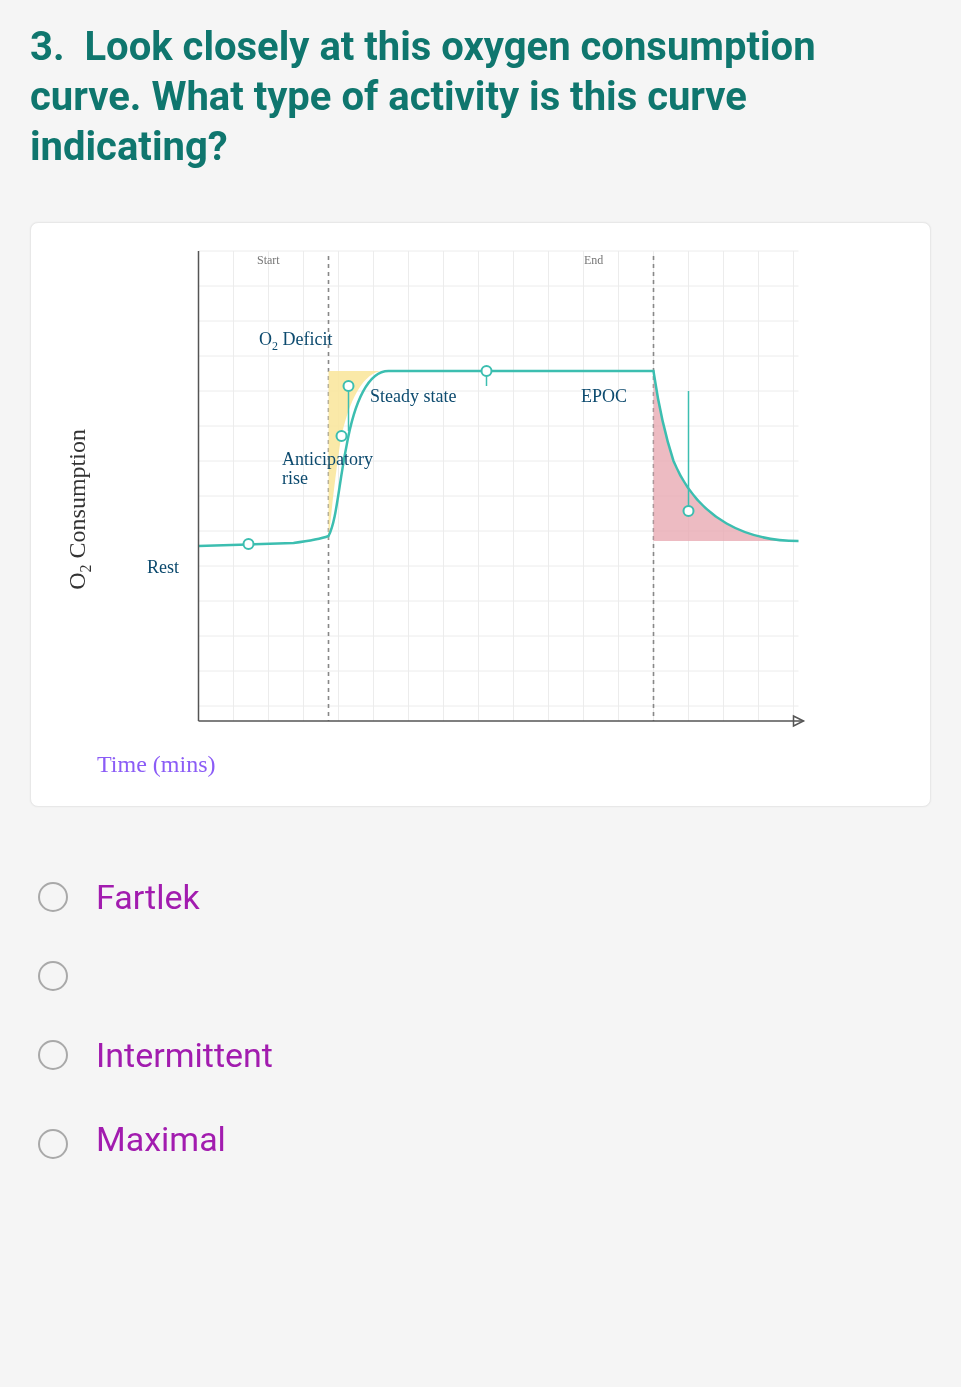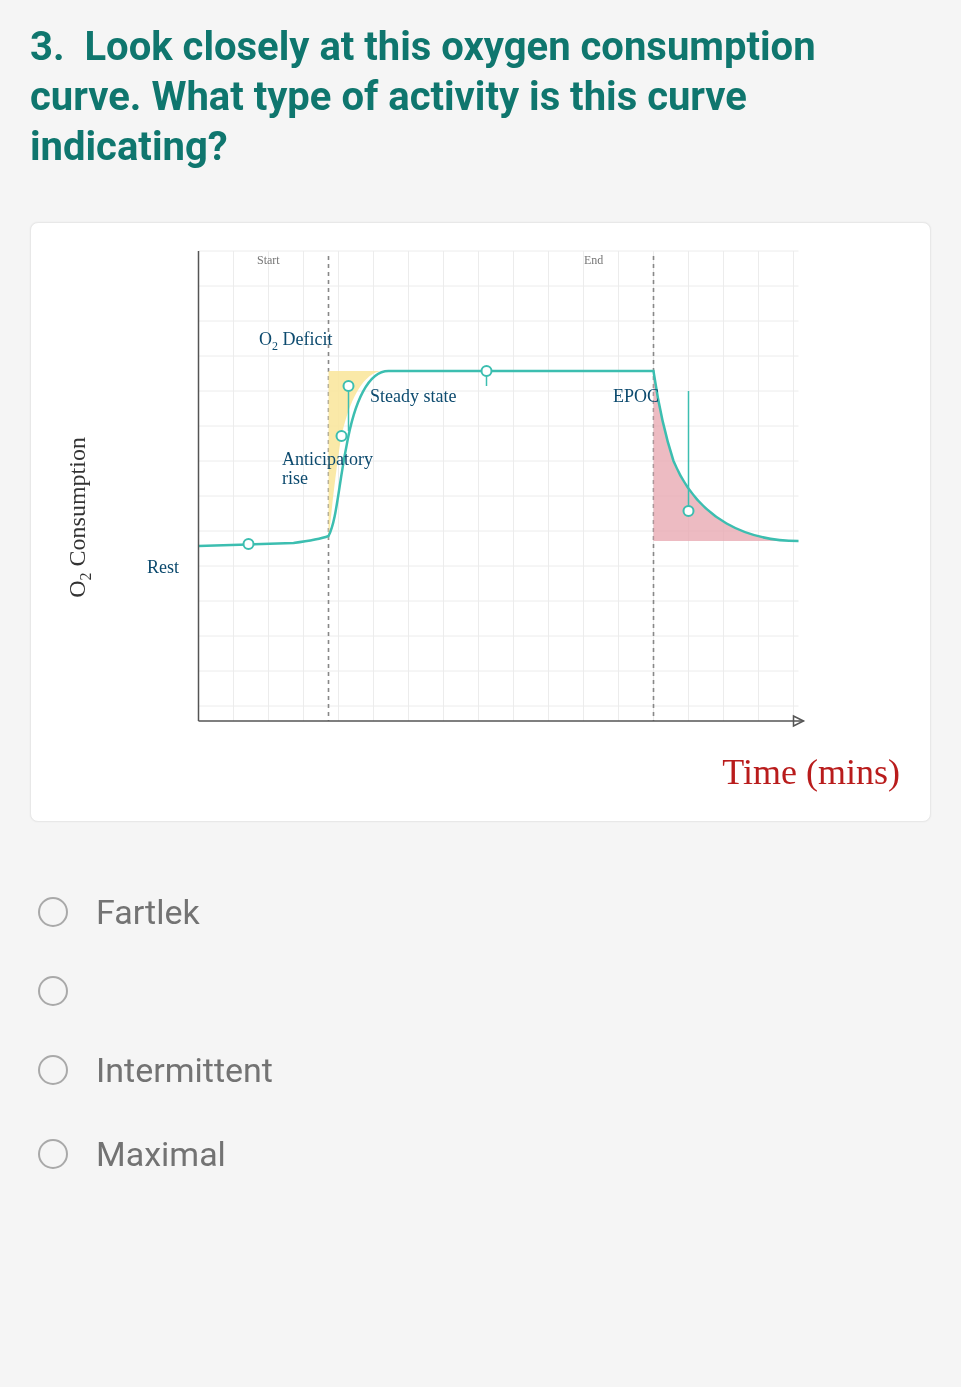--- a/index.html
+++ b/index.html
@@ -54,39 +54,39 @@
   .axis line, .axis path { stroke: #555; stroke-width: 1.5; fill: none; }
   .startend line { stroke: #888; stroke-width: 1.6; stroke-dasharray: 4 4; }
   .curve { fill: none; stroke: #3cbeb0; stroke-width: 2.5; }
   .deficit { fill: #f9e79f; stroke: none; opacity: 0.9; }
   .epoc { fill: #e9aab3; stroke: none; opacity: 0.8; }
   .marker { fill: #fff; stroke: #3cbeb0; stroke-width: 2; }
   .pointer-line { stroke: #3cbeb0; stroke-width: 1.5; }
   .lbl { position: absolute; font-size: 18px; color: #0c4a6e; font-family: Georgia, "Times New Roman", serif; }
   .lbl.big { font-size: 12px; color: #777; }
   .lbl sub { font-size: 12px; }
-  .xlabel { text-align: right; font-size: 36px; color: #b91c1c; margin-top: 10px; font-family: Georgia, "Times New Roman", serif; }
+  .xlabel { text-align: left; font-size: 24px; color: #8b5cf6; margin-top: 10px; font-family: Georgia, "Times New Roman", serif; }
   .options { padding-left: 8px; }
   .option {
     display: flex;
     align-items: center;
     gap: 28px;
     font-size: 34px;
-    color: #737373;
+    color: #a21caf;
     margin-bottom: 44px;
     cursor: pointer;
   }
   .radio {
     width: 30px; height: 30px;
     border: 2.5px solid #a9a9a9;
     border-radius: 50%;
     flex-shrink: 0;
     background: transparent;
   }
-  .option:last-child { margin-bottom: 16px; }
+  .option:last-child { margin-bottom: 16px; align-items: flex-end; }
 </style>
 </head>
 <body>
 
 <h1 class="question-title">
   <span>3.</span>
   &nbsp;<span>Look closely at this oxygen consumption curve. What type of activity is this curve indicating?</span>
 </h1>
 
 <div class="chart-card">
@@ -178,21 +178,21 @@
           </g>
         </svg>
 
         
         <div class="lbl big" style="left:160px; top:12px;">Start</div>
         <div class="lbl big" style="left:487px; top:12px;">End</div>
 
         <div class="lbl" style="left:162px; top:88px;">O<sub>2</sub> Deficit</div>
         <div class="lbl" style="left:273px; top:145px;">Steady state</div>
         <div class="lbl" style="left:185px; top:200px; line-height:1.05;margin-top:9px;">Anticipatory<br>rise</div>
-        <div class="lbl" style="left:516px; top:145px;">EPOC</div>
+        <div class="lbl" style="left:484px; top:145px;">EPOC</div>
         <div class="lbl" style="left:50px; top:316px;">Rest</div>
       </div>
       <div class="xlabel">Time (mins)</div>
     </div>
   </div>
 </div>
 
 <div class="options">
   <div class="option">
     <span class="radio"></span>

